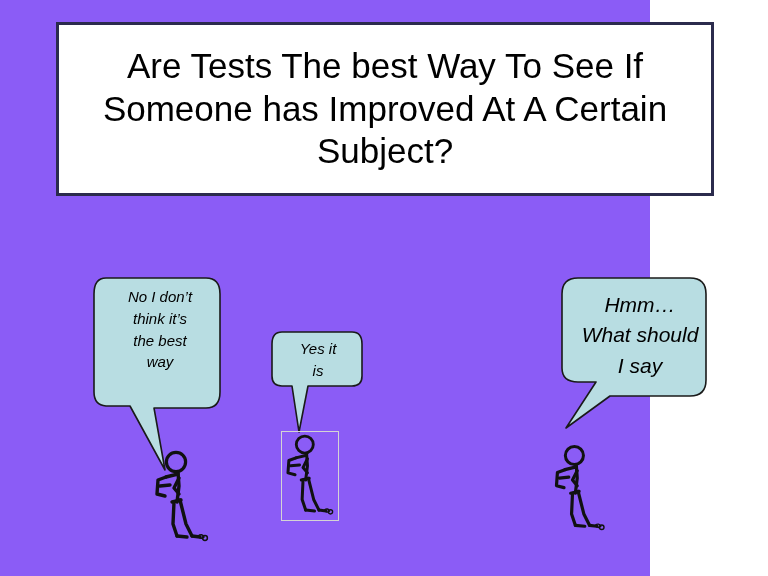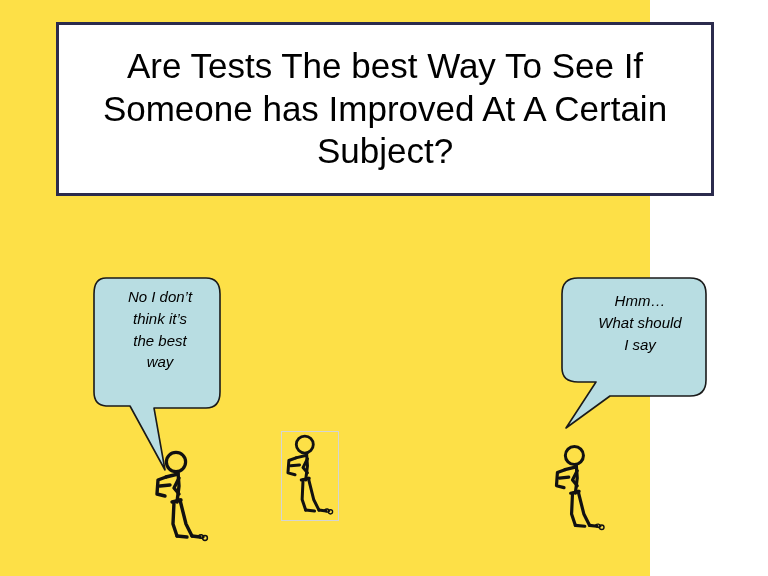--- a/index.html
+++ b/index.html
@@ -10,21 +10,21 @@
     width: 768px;
     height: 576px;
     background: #ffffff;
     font-family: "Liberation Sans", sans-serif;
     overflow: hidden;
   }
   #slide {
     position: relative;
     width: 650px;
     height: 576px;
-    background: #fde047;
+    background: #8b5cf6;
   }
 
   
   #title-box {
     position: absolute;
     left: 56px;
     top: 22px;
     width: 658px;
     height: 174px;
     background: #ffffff;
@@ -73,21 +73,21 @@
 
   #bubble2-wrap { left: 270px; top: 330px; }
   #bubble2-text {
     left: 6px; top: 8px; width: 84px;
     font-size: 15px; line-height: 1.45;
   }
 
   #bubble3-wrap { left: 560px; top: 276px; }
   #bubble3-text {
     left: 10px; top: 14px; width: 140px;
-    font-size: 15px; line-height: 1.45;
+    font-size: 21px; line-height: 1.45;
   }
 
   
   .figure {
     position: absolute;
   }
   .figure svg { display: block; }
   #figure1 { left: 148px; top: 450px; }
   #figure2 { left: 280px; top: 432px; }
   #figure3 { left: 548px; top: 444px; }
@@ -127,20 +127,38 @@
                Q 2 129 2 116
                L 2 18
                Q 2 2 14 2 Z" fill="#b8dde2" stroke="#1a1a1a" stroke-width="1.6" stroke-linejoin="round"></path>
     </svg>
     <div class="bubble-text" id="bubble1-text">No I don’t
 think it’s
 the best
 way</div>
   </div>
 
+  <div class="bubble-wrap" id="bubble2-wrap">
+    <svg width="96" height="115" viewBox="0 0 96 115">
+      <path d="M 12 2
+               L 82 2
+               Q 92 2 92 14
+               L 92 46
+               Q 92 56 82 56
+               L 38 56
+               L 29 102
+               L 22 56
+               L 12 56
+               Q 2 56 2 46
+               L 2 14
+               Q 2 2 12 2 Z" fill="#b8dde2" stroke="#1a1a1a" stroke-width="1.6" stroke-linejoin="round"></path>
+    </svg>
+    <div class="bubble-text" id="bubble2-text">Yes it
+is</div>
+  </div>
 
   <div class="bubble-wrap" id="bubble3-wrap">
     <svg width="160" height="180" viewBox="0 0 160 180">
       <path d="M 18 2
                L 130 2
                Q 146 2 146 18
                L 146 104
                Q 146 120 130 120
                L 50 120
                L 6 152

